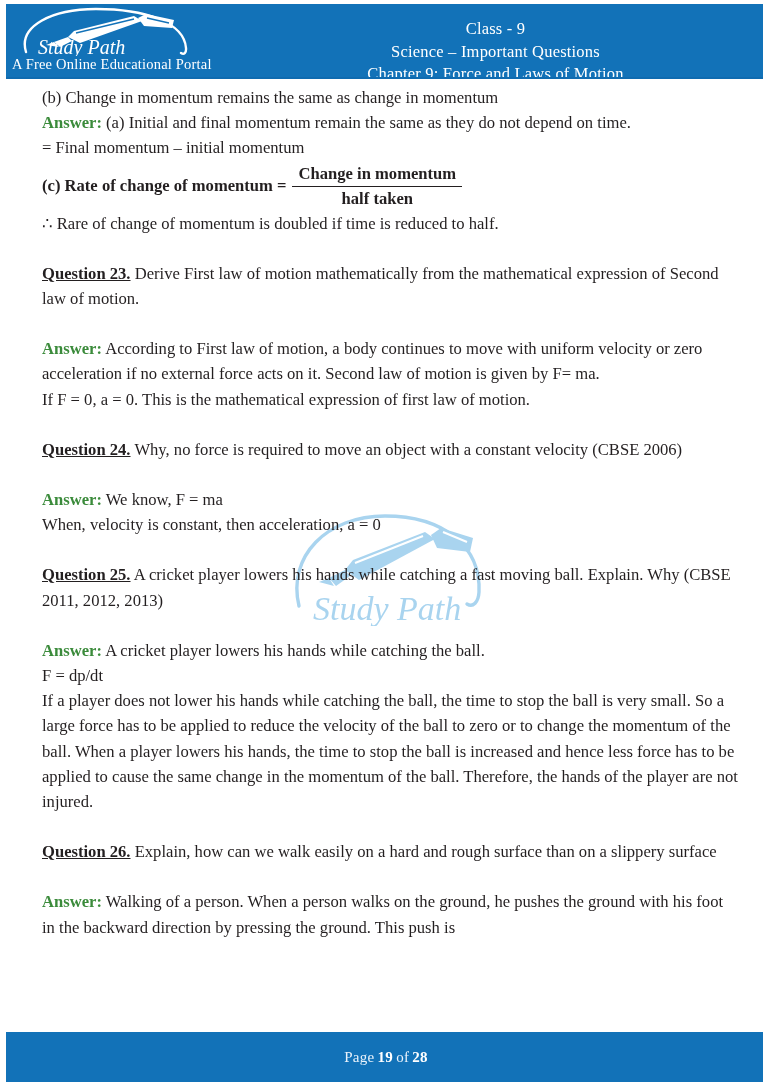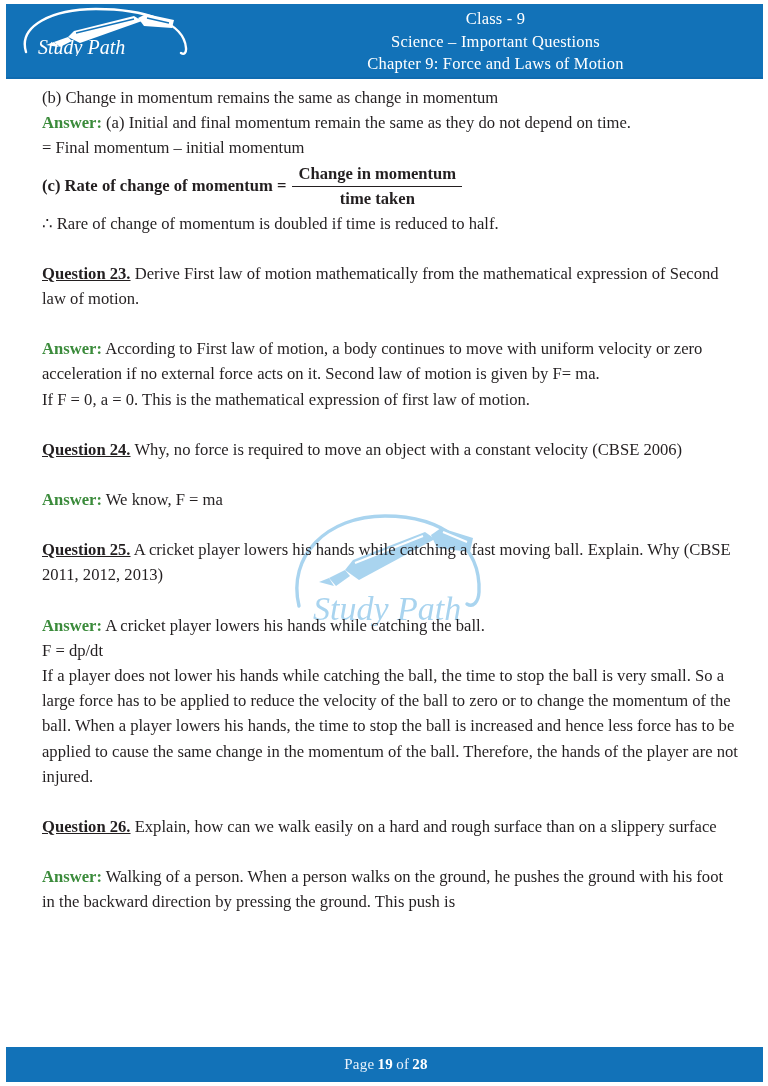--- a/index.html
+++ b/index.html
@@ -56,21 +56,21 @@
     font-family: "Liberation Serif", "DejaVu Serif", serif;
     font-size: 14.5px;
     letter-spacing: 0.2px;
     color: #ffffff;
     white-space: nowrap;
   }
   .header-titles {
     position: absolute;
     left: 226px;
     right: 4px;
-    top: 4px;
+    top: 14px;
     text-align: center;
     color: #ffffff;
   }
   .header-titles div {
     font-size: 16.5px;
     line-height: 22.5px;
     white-space: nowrap;
     letter-spacing: 0.2px;
   }
 
@@ -146,21 +146,21 @@
     z-index: 0;
   }
   .content-layer { position: relative; z-index: 2; }
 
   
   .footer {
     position: absolute;
     left: 6px;
     right: 5px;
     bottom: 4px;
-    height: 35px;
+    height: 50px;
     background: #1272b8;
     color: #e9f2fb;
     display: flex;
     align-items: center;
     justify-content: center;
     font-size: 15px;
     letter-spacing: 0.3px;
   }
   .footer b { color: #ffffff; font-weight: bold; }
   .footer span { margin: 0 3px; }
@@ -182,20 +182,21 @@
         <path d="M122 12 L 130 8 L 158 14 L 156 22 L 128 20 Z" fill="#ffffff"></path>
 
         <path d="M38 36 L 52 31 L 56 35 L 44 41 Z" fill="#ffffff"></path>
         <path d="M38 36 L 30 39 L 43 41 Z" fill="#ffffff"></path>
 
         <path d="M60 27 L 118 13" stroke="#1272b8" stroke-width="1.3" fill="none"></path>
         <path d="M131 12 L 153 17" stroke="#1272b8" stroke-width="1.3" fill="none"></path>
 
         <text x="22" y="48" font-family="Liberation Serif, serif" font-size="20" font-style="italic" fill="#ffffff">Study Path</text>
       </svg>
+      <div class="logo-tagline">A Free Online Educational Portal</div>
     </div>
 
     <div class="header-titles">
       <div>Class - 9</div>
       <div>Science – Important Questions</div>
       <div>Chapter 9: Force and Laws of Motion</div>
     </div>
   </div>
 
   <svg class="watermark" viewBox="0 0 210 118">
@@ -213,21 +214,21 @@
 
     <p class="para">(b) Change in momentum remains the same as change in momentum</p>
     <p class="para"><span class="lbl-answer">Answer:</span> <span>(a) Initial and final momentum remain the same as they do not depend on time.</span></p>
     <p class="para">= Final momentum – initial momentum</p>
 
     <div class="frac-line">
       <span class="frac-lead">(c) Rate of change of momentum =</span>
       <span class="frac">
         <span class="num">Change in momentum</span>
         <span class="bar"></span>
-        <span class="den">time taken</span>
+        <span class="den">half taken</span>
       </span>
     </div>
 
     <p class="para">∴ Rare of change of momentum is doubled if time is reduced to half.</p>
 
     <div class="spacer"></div>
 
     <p class="para"><span class="lbl-question">Question 23.</span> <span>Derive First law of motion mathematically from the mathematical expression of Second law of motion.</span></p>
 
     <div class="spacer"></div>
@@ -235,20 +236,21 @@
     <p class="para"><span class="lbl-answer">Answer:</span> <span>According to First law of motion, a body continues to move with uniform velocity or zero acceleration if no external force acts on it. Second law of motion is given by F= ma.</span></p>
     <p class="para">If F = 0, a = 0. This is the mathematical expression of first law of motion.</p>
 
     <div class="spacer"></div>
 
     <p class="para"><span class="lbl-question">Question 24.</span> <span>Why, no force is required to move an object with a constant velocity (CBSE 2006)</span></p>
 
     <div class="spacer"></div>
 
     <p class="para"><span class="lbl-answer">Answer:</span> <span>We know, F = ma</span></p>
+    <p class="para">When, velocity is constant, then acceleration, a = 0</p>
 
     <div class="spacer"></div>
 
     <p class="para"><span class="lbl-question">Question 25.</span> <span>A cricket player lowers his hands while catching a fast moving ball. Explain. Why (CBSE 2011, 2012, 2013)</span></p>
 
     <div class="spacer"></div>
 
     <p class="para"><span class="lbl-answer">Answer:</span> <span>A cricket player lowers his hands while catching the ball.</span></p>
     <p class="para">F = dp/dt</p>
     <p class="para">If a player does not lower his hands while catching the ball, the time to stop the ball is very small. So a large force has to be applied to reduce the velocity of the ball to zero or to change the momentum of the ball. When a player lowers his hands, the time to stop the ball is increased and hence less force has to be applied to cause the same change in the momentum of the ball. Therefore, the hands of the player are not injured.</p>

